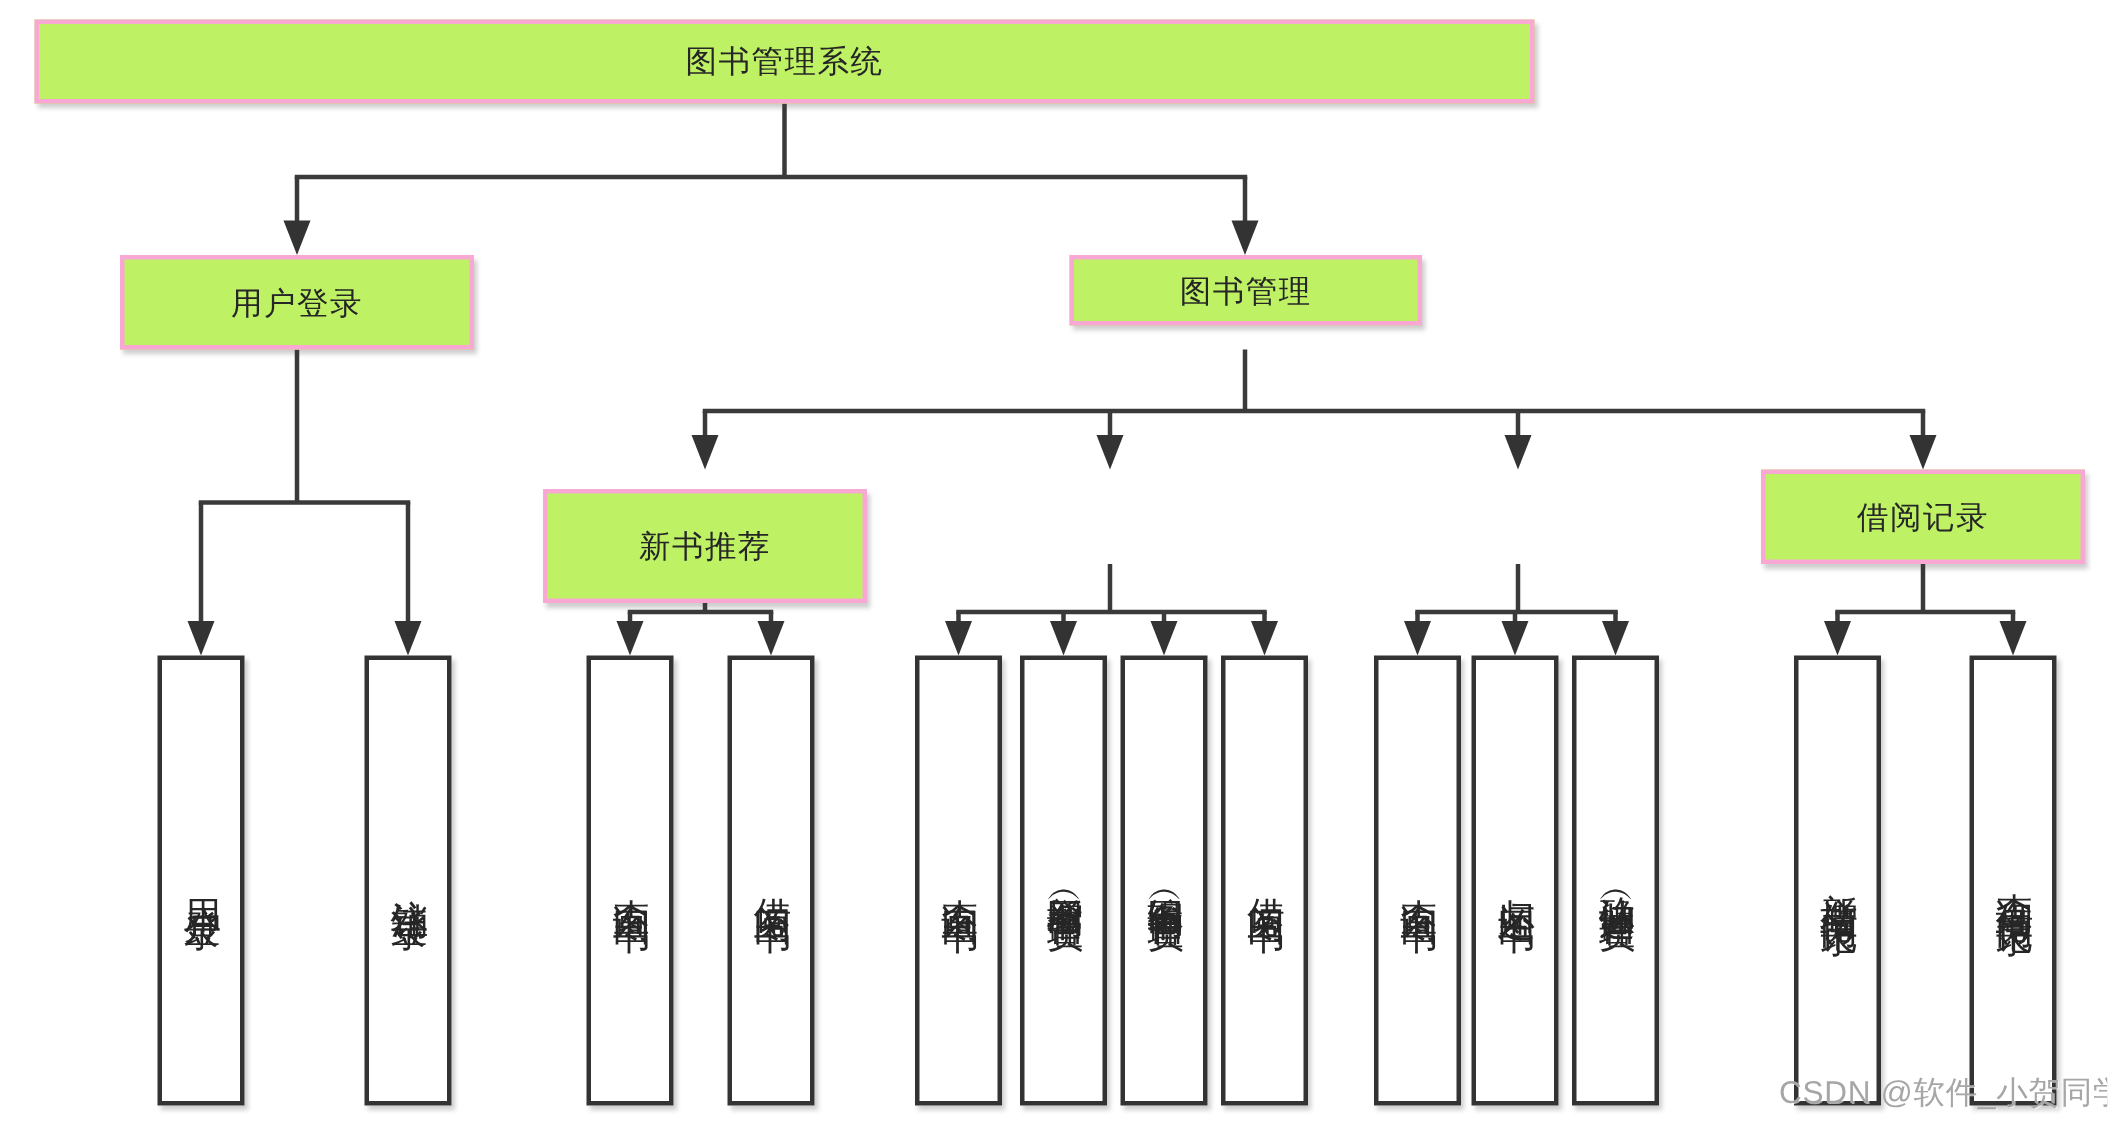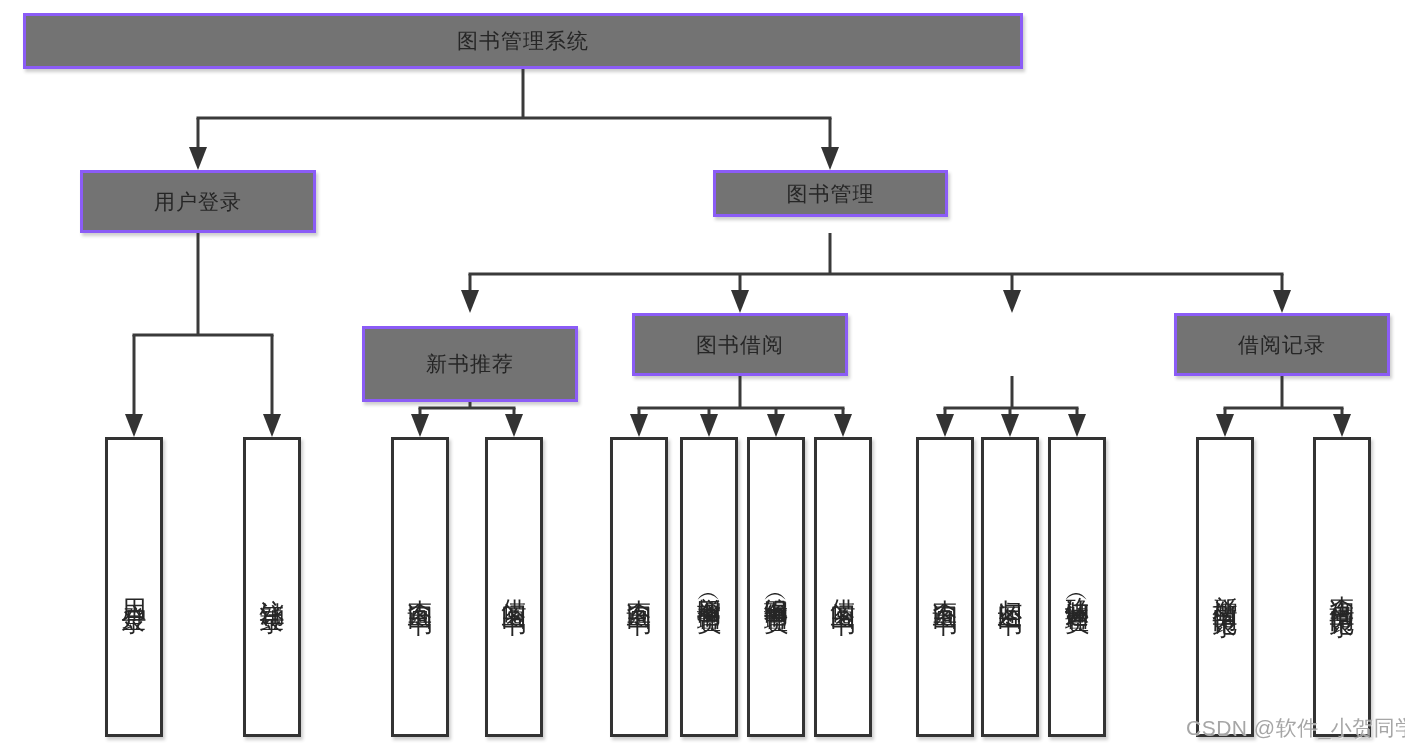--- a/index.html
+++ b/index.html
@@ -18,22 +18,22 @@
   .connector-layer {
     position: absolute;
     left: 0;
     top: 0;
     width: 1405px;
     height: 747px;
   }
   .hnode {
     position: absolute;
     box-sizing: border-box;
-    background: #737373;
-    border: 3px solid #8b5cf6;
+    background: #bef264;
+    border: 3px solid #f9a8d4;
     box-shadow: 2px 3px 3px rgba(60,60,60,0.25);
     display: flex;
     align-items: center;
     justify-content: center;
     font-size: 21px;
     letter-spacing: 1px;
     color: #262626;
     white-space: nowrap;
   }
   .vnode {
@@ -142,23 +142,20 @@
   <div class="hnode" style="left:80px; top:170px; width:236px; height:63px;">
     <span>用户登录</span>
   </div>
   <div class="hnode" style="left:713px; top:170px; width:235px; height:47px;">
     <span>图书管理</span>
   </div>
 
   <div class="hnode" style="left:362px; top:326px; width:216px; height:76px;">
     <span>新书推荐</span>
   </div>
-  <div class="hnode" style="left:632px; top:313px; width:216px; height:63px;">
-    <span>图书借阅</span>
-  </div>
   <div class="hnode" style="left:1174px; top:313px; width:216px; height:63px;">
     <span>借阅记录</span>
   </div>
 
   <div class="vnode" style="left:105px; top:437px; width:58px; height:300px;">
     <span>用户登录</span>
   </div>
   <div class="vnode" style="left:243px; top:437px; width:58px; height:300px;">
     <span>注销登录</span>
   </div>

